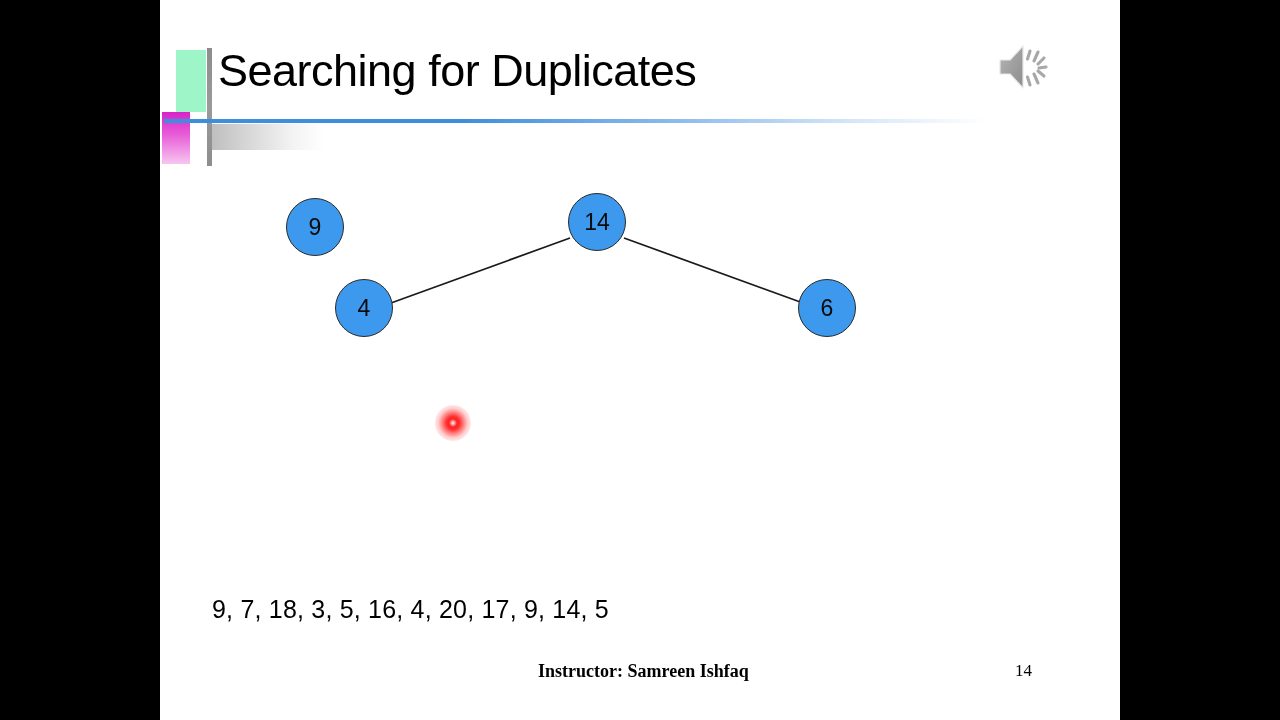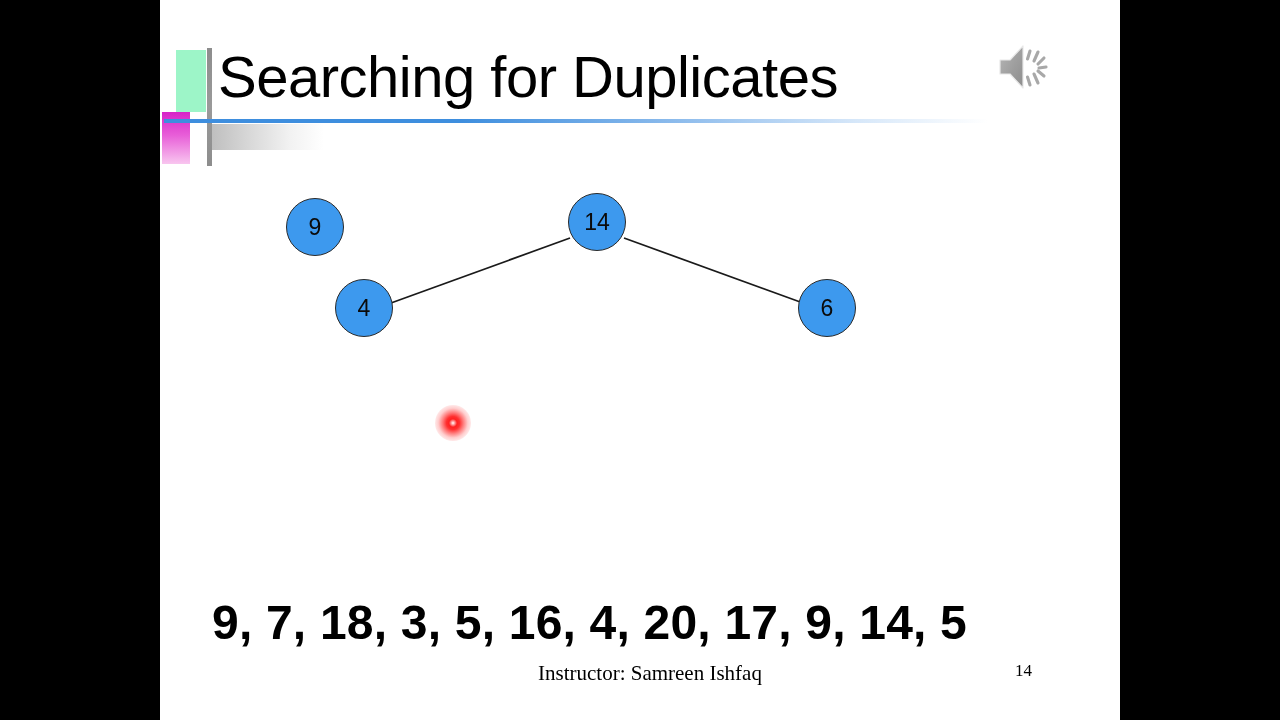--- a/index.html
+++ b/index.html
@@ -81,21 +81,21 @@
     width: 112px;
     height: 26px;
     background: linear-gradient(90deg, #bfbfbf 0%, #d9d9d9 35%, #f2f2f2 70%, #ffffff 100%);
   }
 
   
   #slide-title {
     position: absolute;
     left: 58px;
     top: 48px;
-    font-size: 58px;
+    font-size: 45px;
     font-weight: 400;
     color: #000000;
     letter-spacing: -0.5px;
     line-height: 1.0;
     white-space: nowrap;
   }
 
   
   #speaker-icon {
     position: absolute;
@@ -149,36 +149,36 @@
         rgba(255,110,110,0.34) 58%,
         rgba(255,150,150,0.10) 76%,
         rgba(255,255,255,0) 100%);
   }
 
   
   #sequence-text {
     position: absolute;
     left: 52px;
     top: 595px;
-    font-size: 48px;
+    font-size: 25px;
     color: #000000;
     white-space: nowrap;
     letter-spacing: 0.2px;
-    font-weight: bold;
   }
 
   
   #footer-instructor {
     position: absolute;
     left: 378px;
     top: 661px;
     font-family: "Liberation Serif", serif;
-    font-size: 21px;
+    font-size: 18px;
     color: #000000;
     white-space: nowrap;
+    font-weight: bold;
   }
   #footer-page-number {
     position: absolute;
     left: 855px;
     top: 661px;
     font-family: "Liberation Serif", serif;
     font-size: 17px;
     color: #000000;
   }
 </style>

